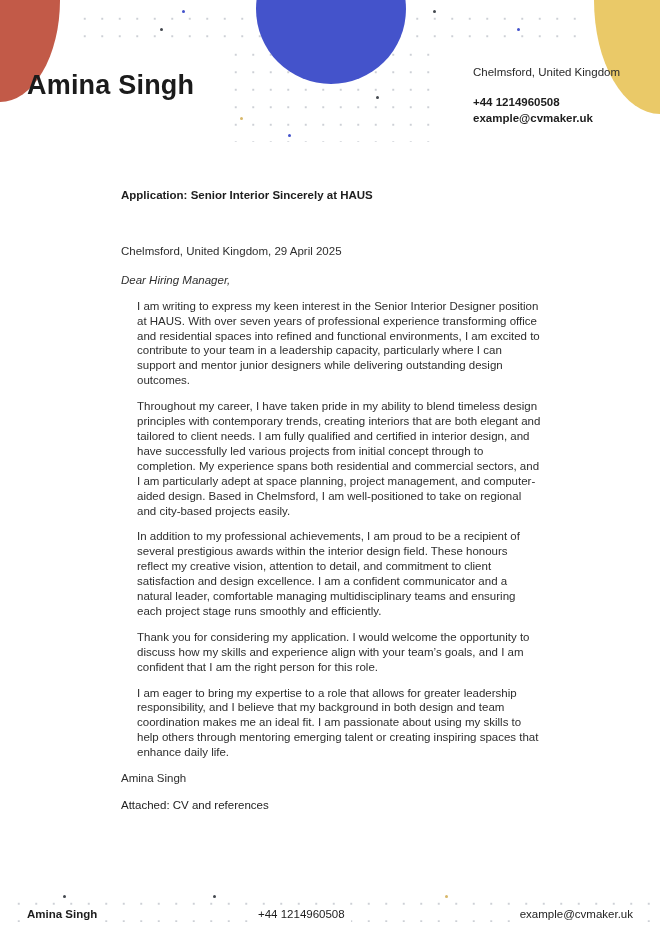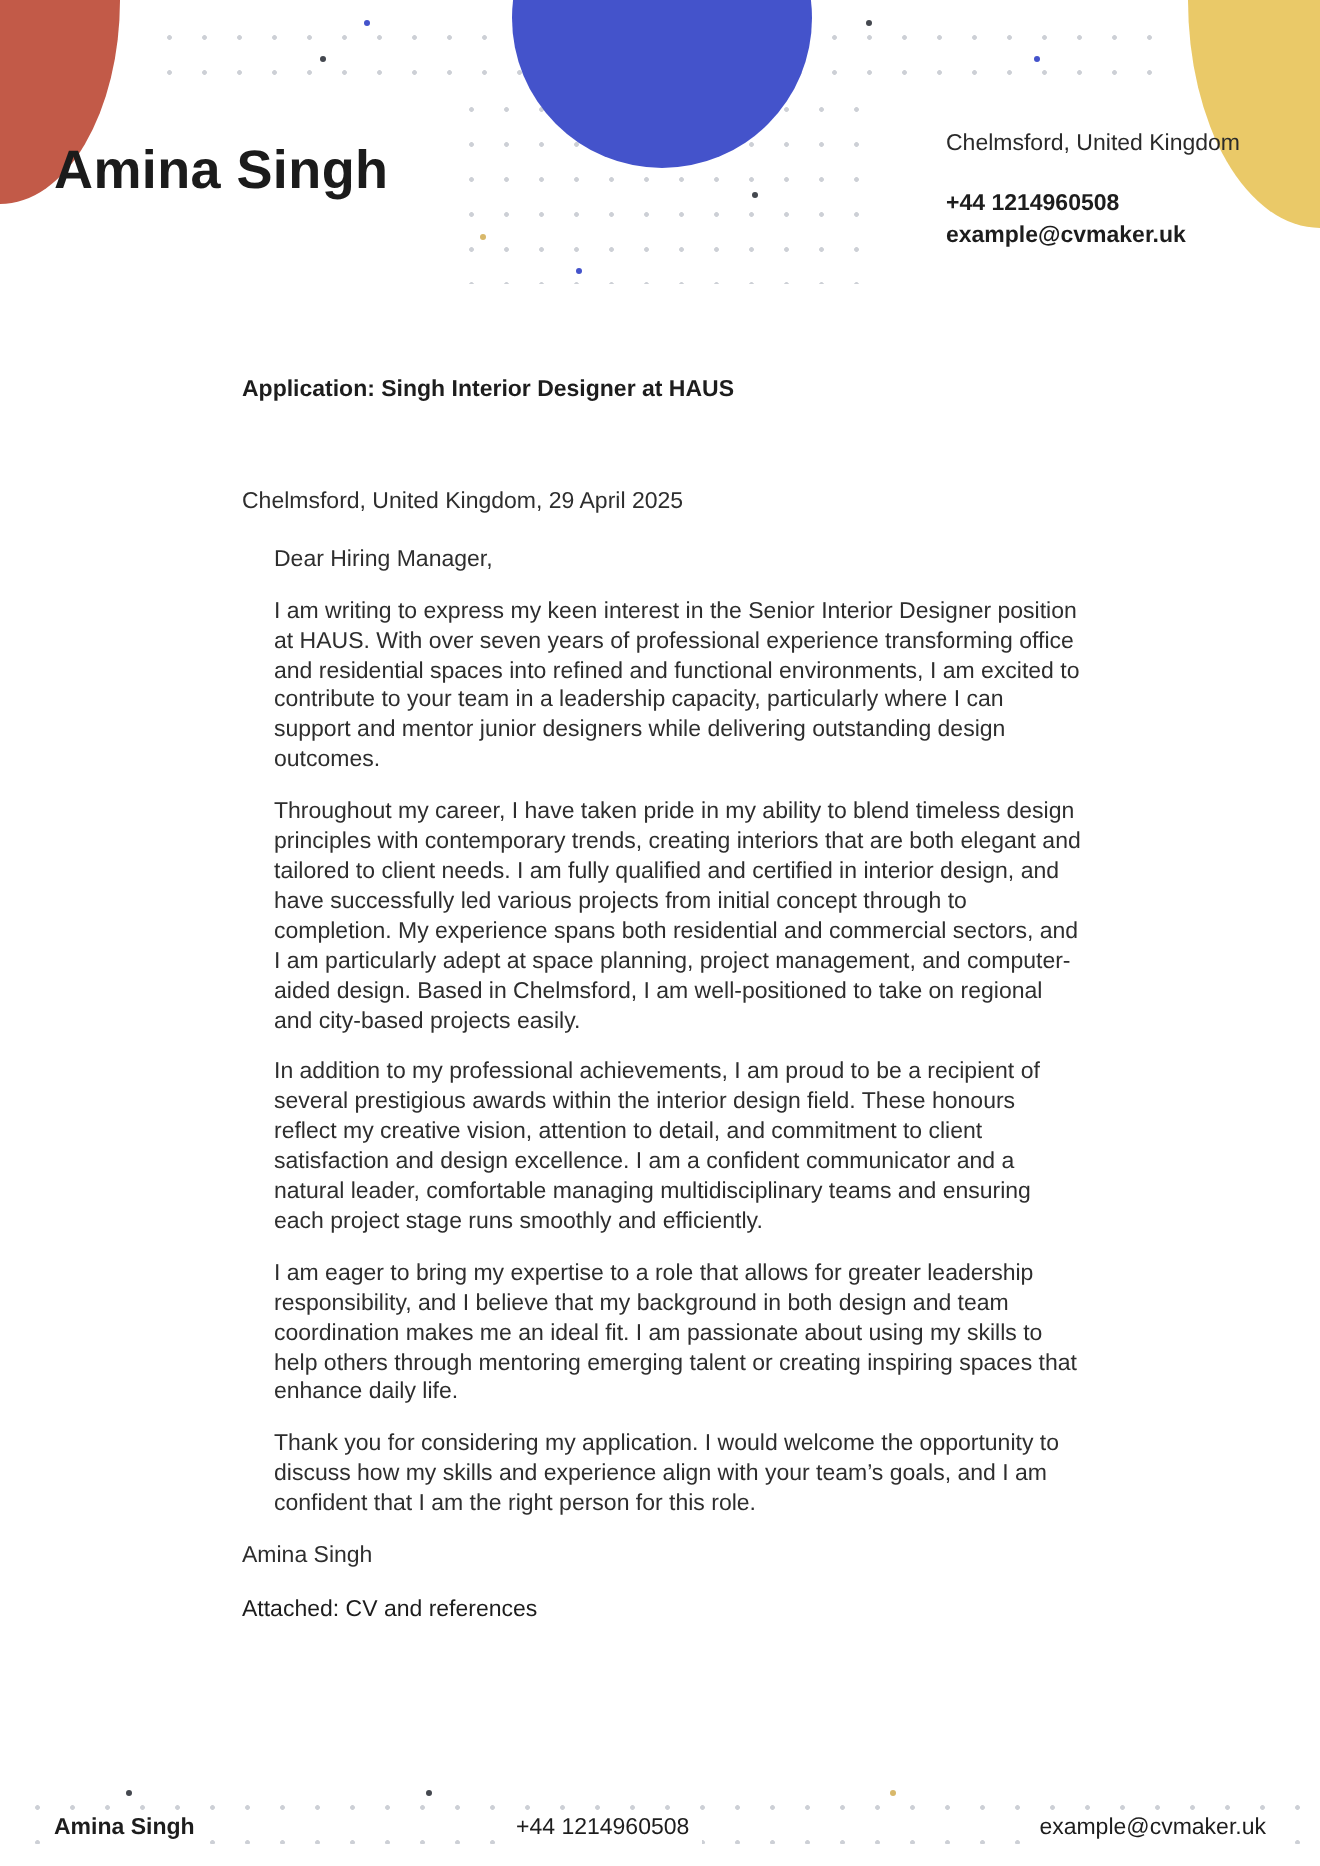--- a/index.html
+++ b/index.html
@@ -58,21 +58,21 @@
   .contact .location { margin-bottom: 14px; }
   .contact .strong { font-weight: bold; color: #1d1d1d; }
 
   
   .letter {
     position: absolute; left: 121px; top: 188px; width: 421px;
     font-size: 11.5px; line-height: 14.9px;
   }
   .letter .subject    { font-weight: bold; color: #1d1d1d; margin: 0 0 41px 0; }
   .letter .dateline   { margin: 0 0 14px 0; }
-  .letter .salutation { margin: 0 0 11px 16px; }
+  .letter .salutation { margin: 0 0 11px 0; font-style: italic; }
   .letter p.body      { margin: 0 0 11px 16px; }
   .letter .closing    { margin: 0; }
   .letter .signature  { margin: 0 0 12px 0; }
   .letter .attachment { font-weight: normal; color: #1d1d1d; margin: 0; }
 
   
   .footer-item {
     position: absolute; top: 906px;
     font-size: 11.5px; line-height: 15px;
     background: #ffffff; padding: 1px 6px;
@@ -107,28 +107,28 @@
   <div class="blob-yellow"></div>
 
   <div class="header-name">Amina Singh</div>
   <div class="contact">
     <div class="location">Chelmsford, United Kingdom</div>
     <div class="strong">+44 1214960508</div>
     <div class="strong">example@cvmaker.uk</div>
   </div>
 
   <div class="letter">
-    <div class="subject">Application: Singh Interior Designer at HAUS</div>
+    <div class="subject">Application: Senior Interior Sincerely at HAUS</div>
     <div class="dateline">Chelmsford, United Kingdom, 29 April 2025</div>
     <div class="salutation">Dear Hiring Manager,</div>
     <p class="body">I am writing to express my keen interest in the Senior Interior Designer position at HAUS. With over seven years of professional experience transforming office and residential spaces into refined and functional environments, I am excited to contribute to your team in a leadership capacity, particularly where I can support and mentor junior designers while delivering outstanding design outcomes.</p>
     <p class="body">Throughout my career, I have taken pride in my ability to blend timeless design principles with contemporary trends, creating interiors that are both elegant and tailored to client needs. I am fully qualified and certified in interior design, and have successfully led various projects from initial concept through to completion. My experience spans both residential and commercial sectors, and I am particularly adept at space planning, project management, and computer-aided design. Based in Chelmsford, I am well-positioned to take on regional and city-based projects easily.</p>
     <p class="body">In addition to my professional achievements, I am proud to be a recipient of several prestigious awards within the interior design field. These honours reflect my creative vision, attention to detail, and commitment to client satisfaction and design excellence. I am a confident communicator and a natural leader, comfortable managing multidisciplinary teams and ensuring each project stage runs smoothly and efficiently.</p>
+    <p class="body">Thank you for considering my application. I would welcome the opportunity to discuss how my skills and experience align with your team’s goals, and I am confident that I am the right person for this role.</p>
     <p class="body">I am eager to bring my expertise to a role that allows for greater leadership responsibility, and I believe that my background in both design and team coordination makes me an ideal fit. I am passionate about using my skills to help others through mentoring emerging talent or creating inspiring spaces that enhance daily life.</p>
-    <p class="body">Thank you for considering my application. I would welcome the opportunity to discuss how my skills and experience align with your team’s goals, and I am confident that I am the right person for this role.</p>
     <div class="signature">Amina Singh</div>
     <div class="attachment">Attached: CV and references</div>
   </div>
 
   <div class="footer-item footer-name">Amina Singh</div>
   <div class="footer-item footer-phone">+44 1214960508</div>
   <div class="footer-item footer-email">example@cvmaker.uk</div>
 
 </div>
 

